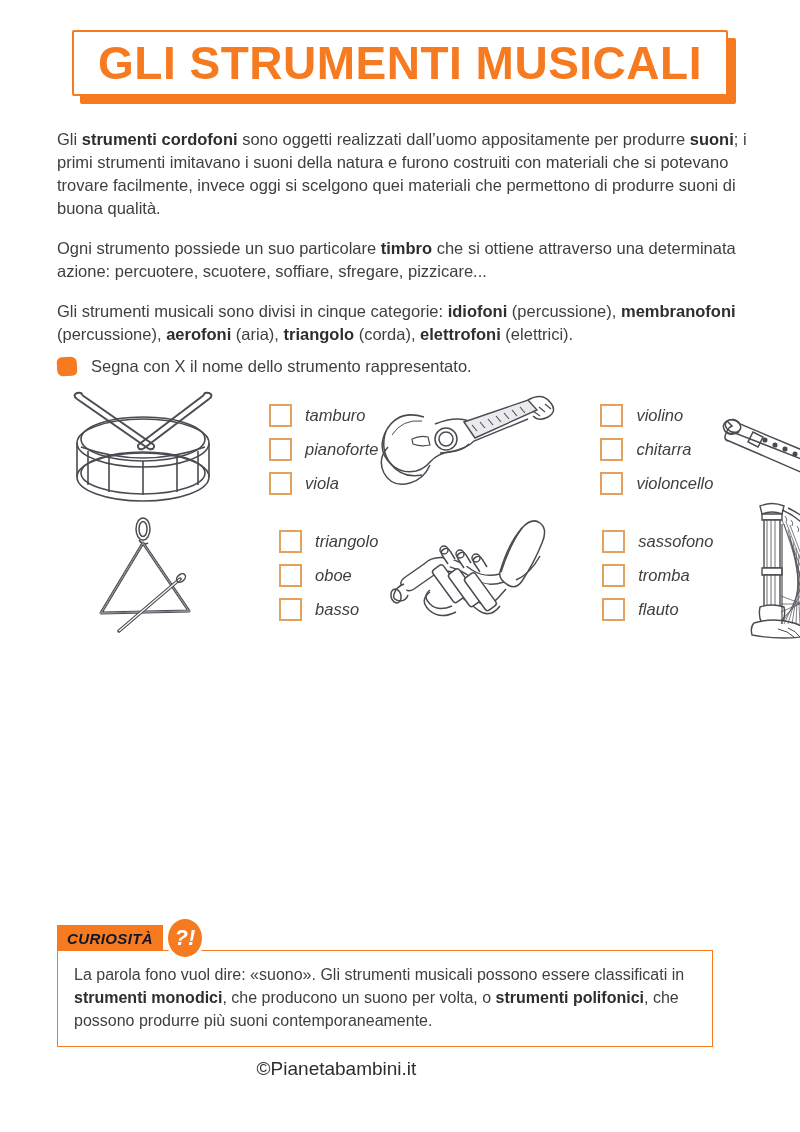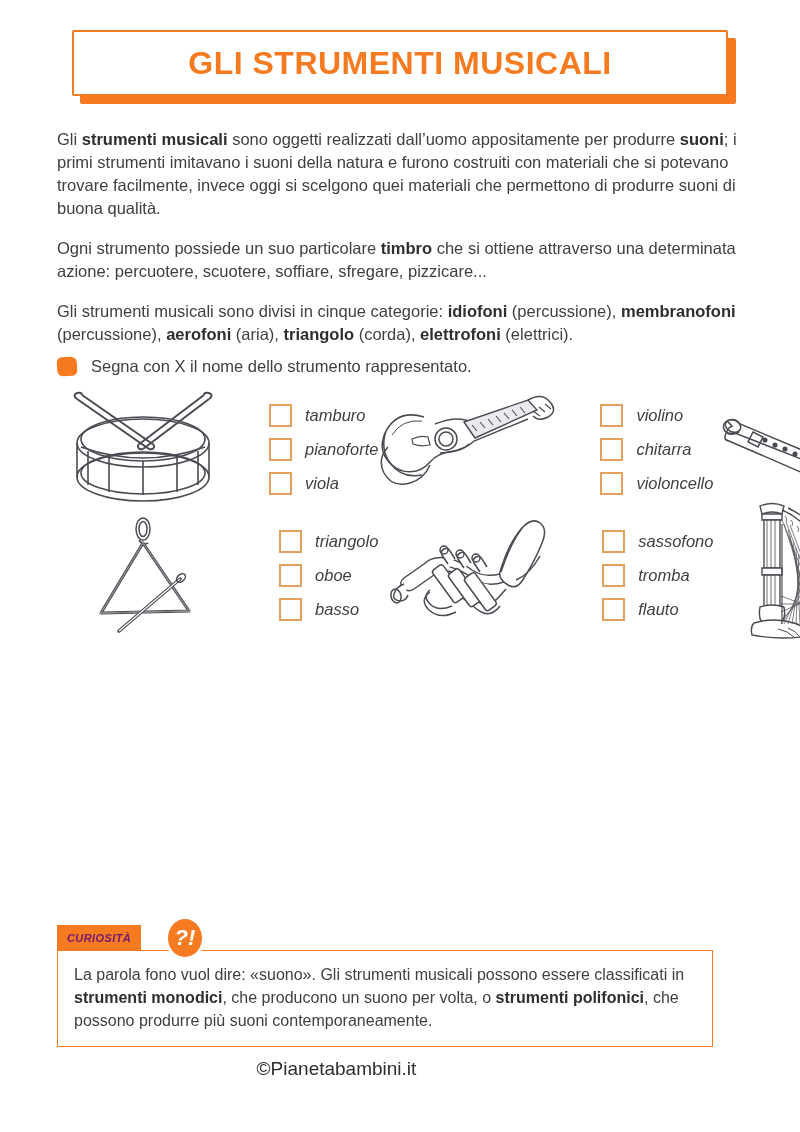--- a/index.html
+++ b/index.html
@@ -47,21 +47,21 @@
     box-sizing: border-box;
     background: #ffffff;
     border: 2px solid #F57A20;
     border-radius: 2px;
     display: flex;
     align-items: center;
     justify-content: center;
   }
   .title-text {
     color: #F57A20;
-    font-size: 32px;
+    font-size: 46px;
     font-weight: bold;
     letter-spacing: 0.5px;
     line-height: 1;
     white-space: nowrap;
     text-align: right;
   }
 
   
   .intro {
     position: absolute;
@@ -158,22 +158,22 @@
   .curio-tab {
     position: relative;
     display: inline-flex;
     align-items: center;
     height: 26px;
     background: #F57A20;
     padding: 0 10px 0 10px;
     z-index: 2;
   }
   .curio-tab-text {
-    color: #701a75;
-    font-size: 11px;
+    color: #0f172a;
+    font-size: 15px;
     font-weight: bold;
     font-style: italic;
     letter-spacing: 0.4px;
   }
   .curio-badge {
     position: absolute;
     left: 108px;
     top: -9px;
     width: 40px;
     height: 44px;
@@ -224,21 +224,21 @@
 <div class="page">
 
   <div class="title-wrap">
     <div class="title-shadow"></div>
     <div class="title-box">
       <div class="title-text">GLI STRUMENTI MUSICALI</div>
     </div>
   </div>
 
   <div class="intro">
-    <p>Gli <b>strumenti musicali</b> sono oggetti realizzati dall’uomo appositamente per produrre <b>suoni</b>; i primi strumenti imitavano i suoni della natura e furono costruiti con materiali che si potevano trovare facilmente, invece oggi si scelgono quei materiali che permettono di produrre suoni di buona qualità.</p>
+    <p>Gli <b>strumenti cordofoni</b> sono oggetti realizzati dall’uomo appositamente per produrre <b>suoni</b>; i primi strumenti imitavano i suoni della natura e furono costruiti con materiali che si potevano trovare facilmente, invece oggi si scelgono quei materiali che permettono di produrre suoni di buona qualità.</p>
     <p>Ogni strumento possiede un suo particolare <b>timbro</b> che si ottiene attraverso una determinata azione: percuotere, scuotere, soffiare, sfregare, pizzicare...</p>
     <p>Gli strumenti musicali sono divisi in cinque categorie: <b>idiofoni</b> (percussione), <b>membranofoni</b> (percussione), <b>aerofoni</b> (aria), <b>triangolo</b> (corda), <b>elettrofoni</b> (elettrici).</p>
   </div>
 
   <div class="instruction">
     <div class="bullet-square"></div>
     <div class="instruction-text">Segna con X il nome dello strumento rappresentato.</div>
   </div>
 
   <div class="grid">

